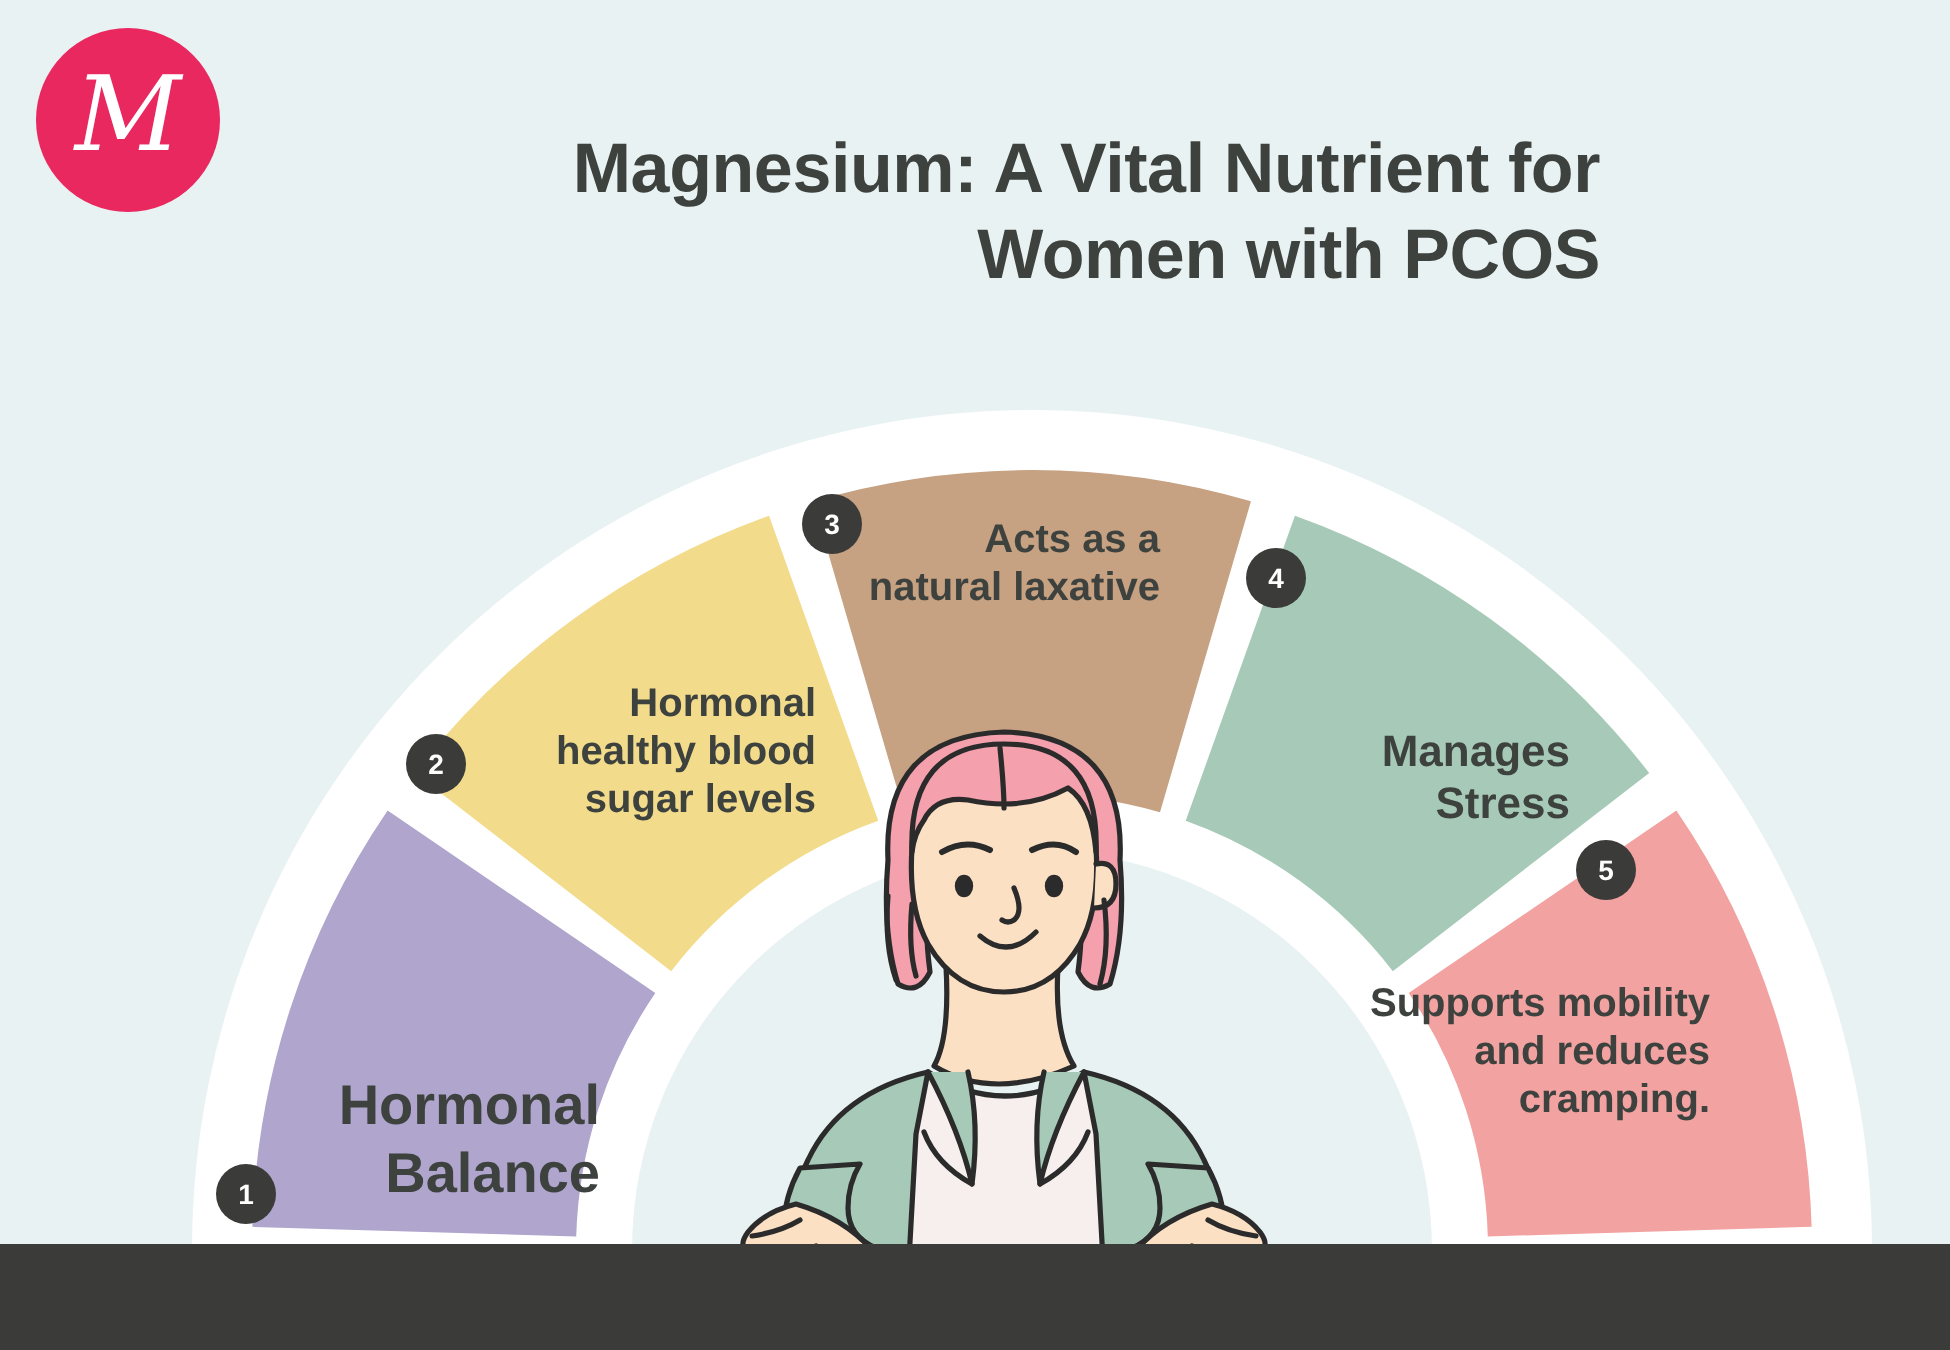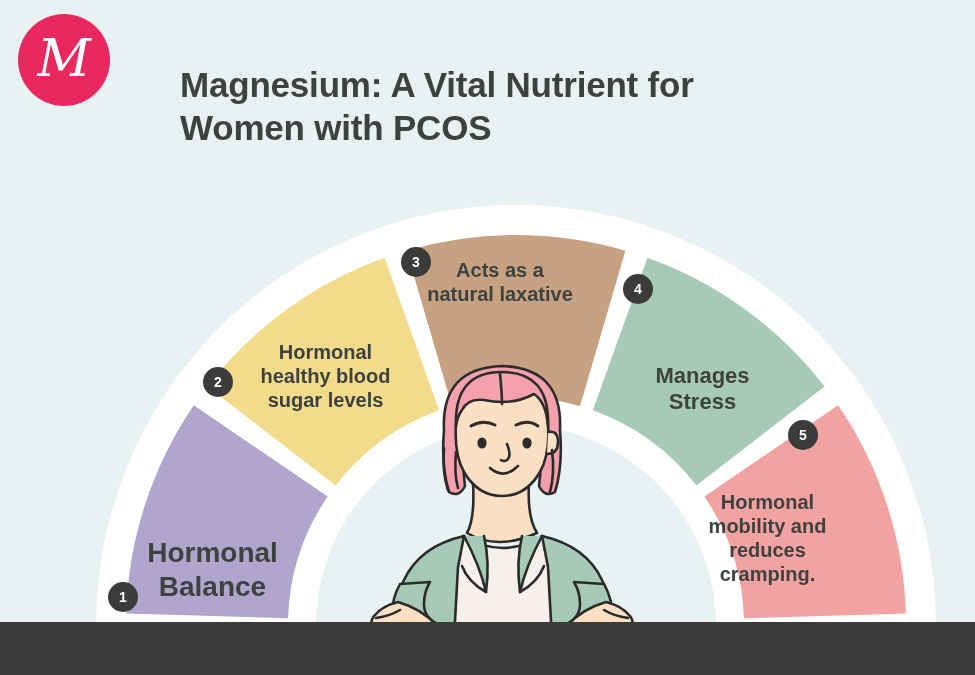--- a/index.html
+++ b/index.html
@@ -43,41 +43,41 @@
     margin-top: -4px;
     letter-spacing: 0px;
   }
 
   
   #title {
     position: absolute;
     left: 180px;
     top: 64px;
     width: 620px;
-    text-align: left;
+    text-align: right;
     font-size: 35px;
     font-weight: bold;
     line-height: 1.22;
     color: #3e423f;
     letter-spacing: -0.2px;
   }
 
   
   #wheel {
     position: absolute;
     left: 0;
     top: 0;
     width: 975px;
     height: 675px;
   }
 
   
   .seg-label {
     position: absolute;
-    text-align: center;
+    text-align: right;
     font-weight: bold;
     color: #3e423f;
     line-height: 1.2;
     pointer-events: none;
   }
   .seg-label.s1 { left: 125px; top: 536px; width: 175px; font-size: 28px; }
   .seg-label.s2 { left: 243px; top: 340px; width: 165px; font-size: 20px; }
   .seg-label.s3 { left: 420px; top: 258px; width: 160px; font-size: 20px; }
   .seg-label.s4 { left: 620px; top: 363px; width: 165px; font-size: 22px; }
   .seg-label.s5 { left: 680px; top: 490px; width: 175px; font-size: 20px; }
@@ -145,21 +145,21 @@
         <path d="M 406.54 250.68 A 390 390 0 0 1 625.46 250.68 L 579.99 406.16 A 228 228 0 0 0 452.01 406.16 Z" fill="#c6a182"></path>
         <path d="M 647.47 257.83 A 390 390 0 0 1 824.58 386.50 L 696.40 485.57 A 228 228 0 0 0 592.86 410.34 Z" fill="#a7cab8"></path>
         <path d="M 838.18 405.22 A 390 390 0 0 1 905.83 613.43 L 743.90 618.24 A 228 228 0 0 0 704.35 496.52 Z" fill="#f2a3a1"></path>
       </g>
   </svg>
 
   <div class="seg-label s1">Hormonal Balance</div>
   <div class="seg-label s2">Hormonal healthy blood sugar levels</div>
   <div class="seg-label s3">Acts as a natural laxative</div>
   <div class="seg-label s4">Manages Stress</div>
-  <div class="seg-label s5">Hormonal mobility and reduces cramping.</div>
+  <div class="seg-label s5">Supports mobility and reduces cramping.</div>
 
   <div class="badge b1">1</div>
   <div class="badge b2">2</div>
   <div class="badge b3">3</div>
   <div class="badge b4">4</div>
   <div class="badge b5">5</div>
 
   <svg id="character" viewBox="0 0 300 335">
     <g stroke="#2b2b2b" stroke-width="2.6" stroke-linecap="round" stroke-linejoin="round" fill="none">
 

